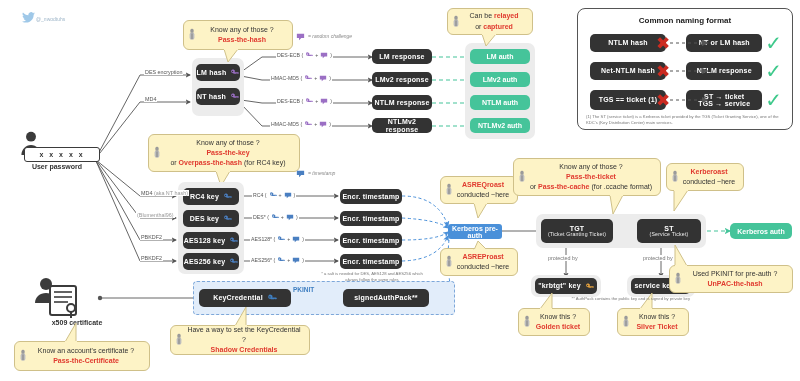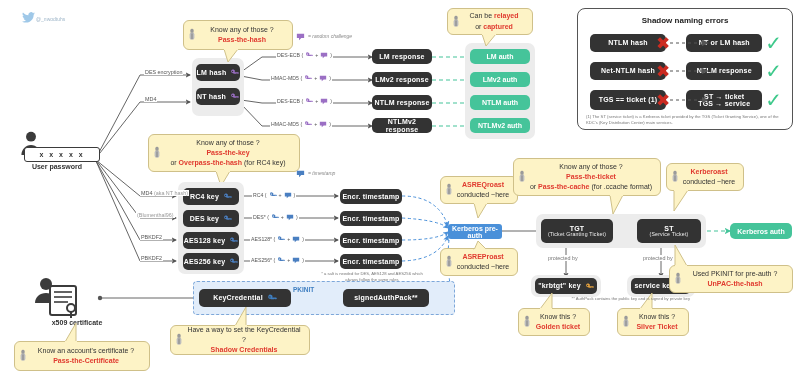--- a/index.html
+++ b/index.html
@@ -273,21 +273,21 @@
     </svg>
   <div>Can be <span class="hl">relayed</span></div>
   <div>or <span class="hl">captured</span></div>
 </div>
 <svg class="abs" style="left:480px;top:34px;width:18px;height:13px;">
     <path d="M2,0 L16,0 L6,12 Z" fill="#fdf3c6" stroke="#cfc089" stroke-width="1"></path>
     <path d="M2,0 L16,0" stroke="#fdf3c6" stroke-width="2"></path>
   </svg>
 
 <div class="namebox abs" style="left:577px;top:8px;width:216px;height:122px;">
-  <h3 style="margin-top:7px;">Shadow naming errors</h3>
+  <h3 style="margin-top:7px;">Common naming format</h3>
 
   <div class="abs" style="left:12px;top:24px;width:192px;height:20px;display:flex;align-items:center;">
     <div class="node" style="width:76px;height:18px;">NTLM hash</div>
     <div style="flex:1;position:relative;height:18px;">
       <svg style="position:absolute;left:4px;top:6px;width:40px;height:7px;">
           <path d="M0,3 L32,3" stroke="#555" stroke-width="1" stroke-dasharray="3,3"></path>
           <path d="M32,0 L39,3 L32,6 Z" fill="#555"></path>
         </svg>
       <span class="cross" style="position:absolute;left:-10px;top:1px;">✖</span>
     </div>

